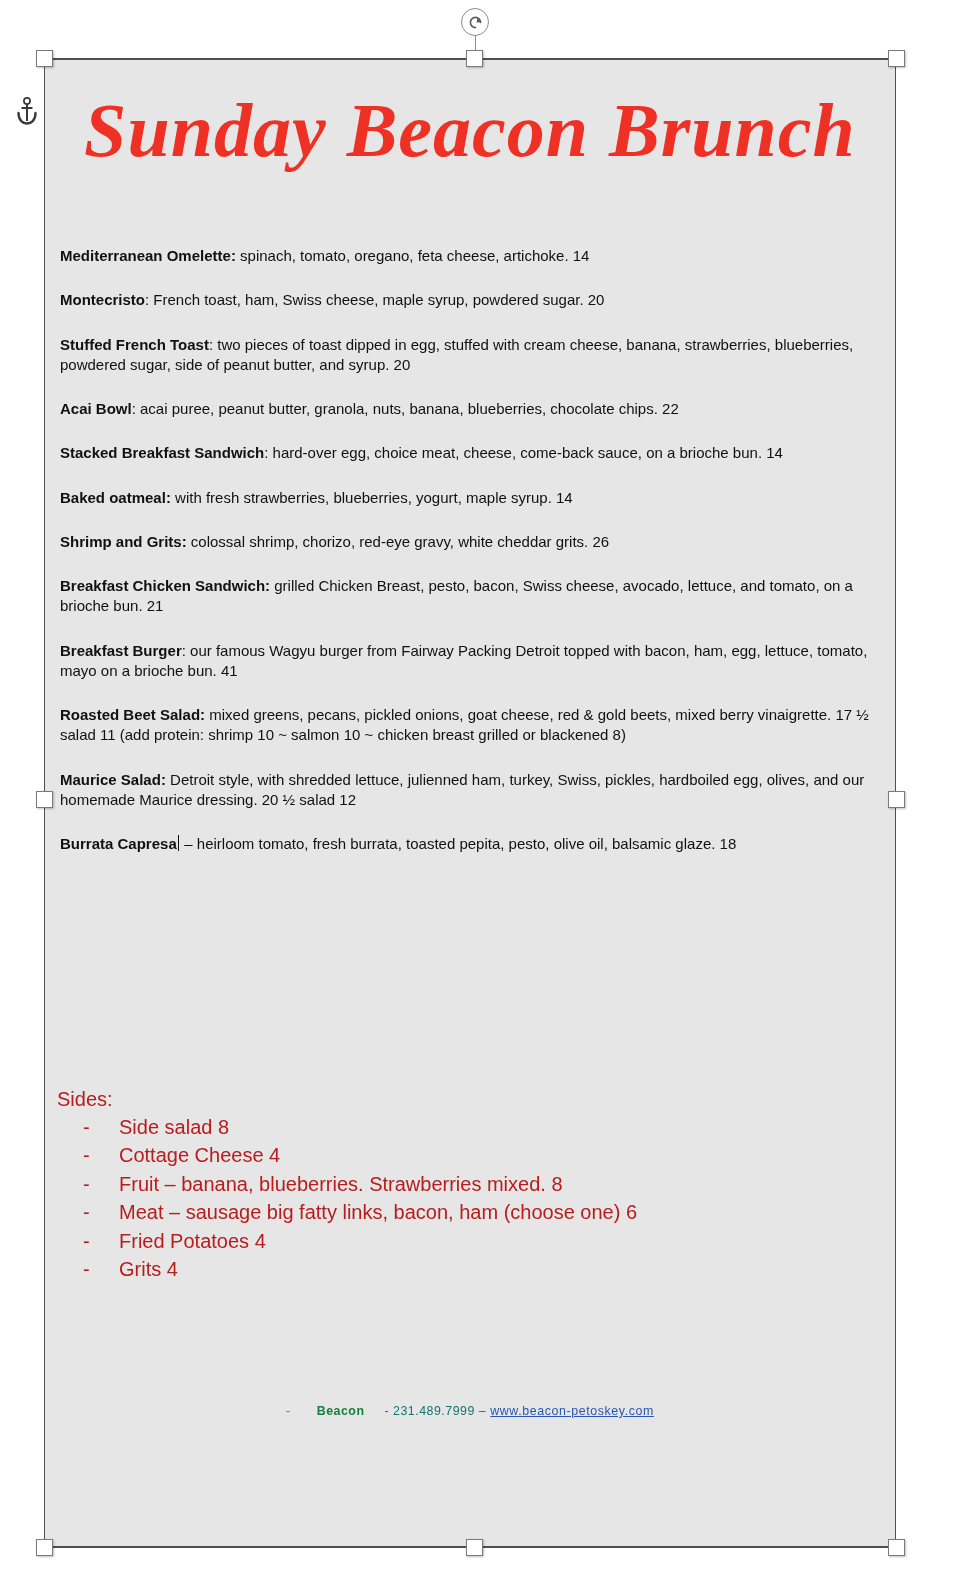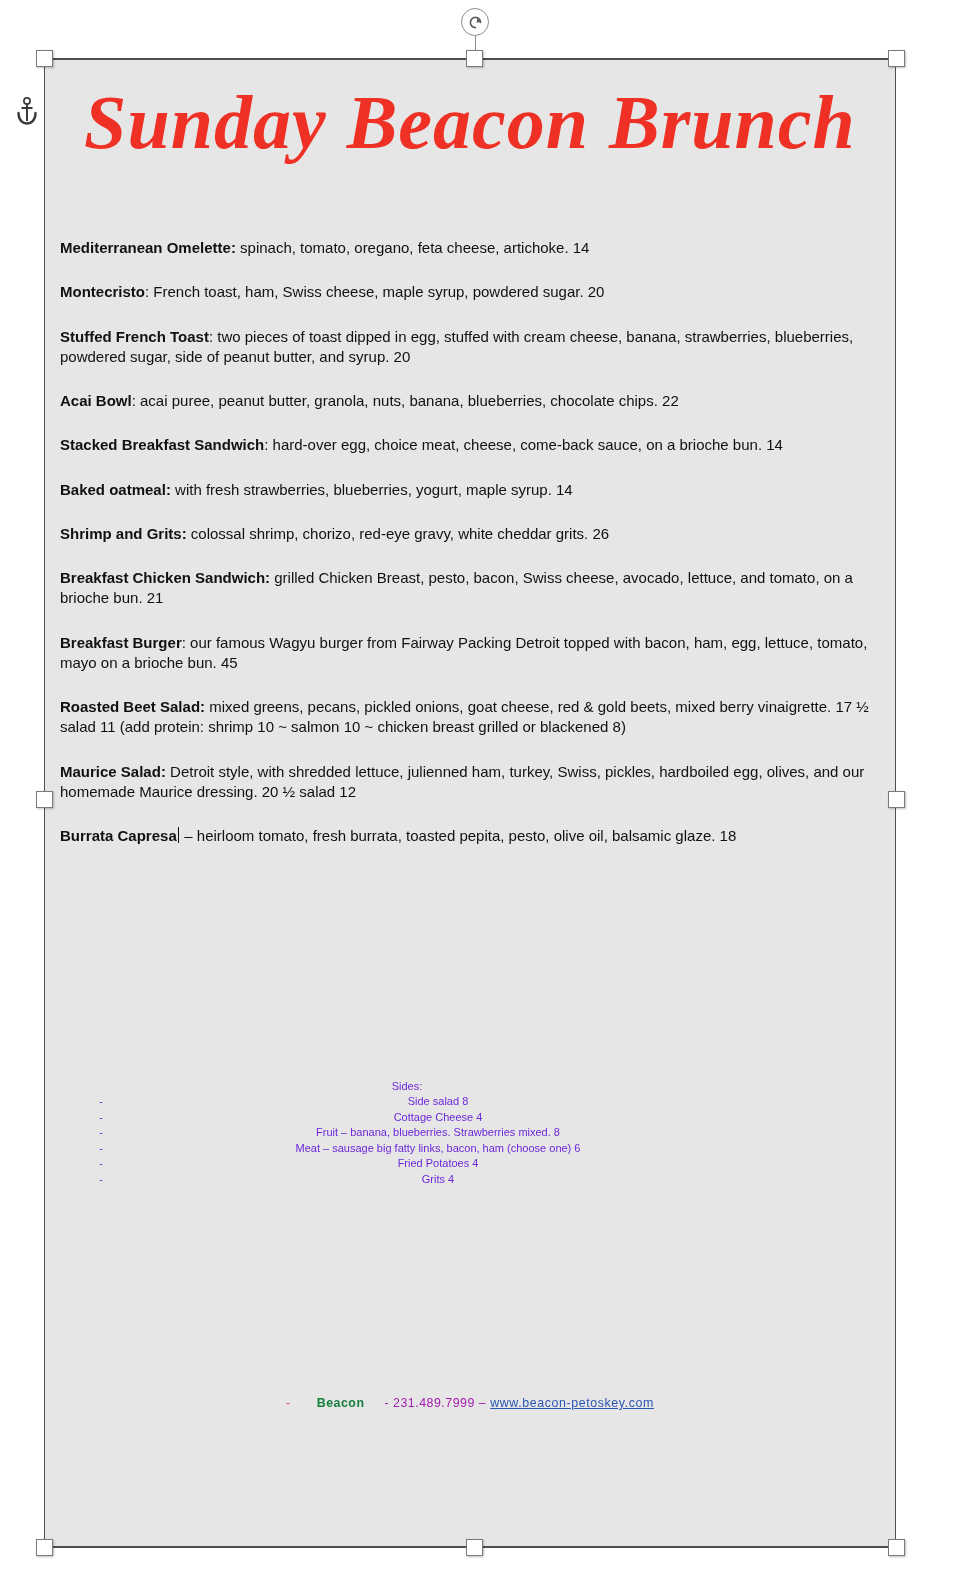--- a/index.html
+++ b/index.html
@@ -72,21 +72,21 @@
   .h-tr { left: 888px; top: 50px; }
   .h-ml { left: 36px;  top: 791px; }
   .h-mr { left: 888px; top: 791px; }
   .h-bl { left: 36px;  top: 1539px; }
   .h-bc { left: 466px; top: 1539px; }
   .h-br { left: 888px; top: 1539px; }
 
   
   #content {
     position: absolute;
-    left: 0; top: 0;
+    left: 0; top: 8px;
     width: 100%; height: 100%;
     padding: 4px;
     text-decoration: underline;
   }
 
   
   #title {
     position: absolute;
     left: 0; top: 24px;
     width: 100%;
@@ -115,23 +115,22 @@
     font-family: "Liberation Sans", sans-serif;
   }
   .item .nm { font-weight: 700; }
   .item .ds { font-weight: 400; }
 
   
   #sides {
     position: absolute;
     left: 12px; top: 1020px;
     width: 700px;
-    font-size: 11px;
-    color: #6d28d9;
-    text-align: center;
+    font-size: 20px;
+    color: #b91c1c;
   }
   #sides-heading { margin-bottom: 2px; }
   .side-row {
     display: flex;
     line-height: 1.42;
   }
   .side-dash { width: 36px; margin-left: 26px; }
   .side-text { flex: 1; }
 
   
@@ -158,21 +157,21 @@
     display: flex;
     justify-content: center;
     align-items: baseline;
     font-size: 12.4px;
     letter-spacing: 0.5px;
     color: #1a1a1a;
     font-family: "Liberation Sans", sans-serif;
   }
   #contact .c-dash { color: #d24a3c; margin-right: 26px; }
   #contact .c-brand { color: #15803d; font-weight: 700; margin-right: 20px; }
-  #contact .c-phone { color: #a21caf; margin-right: 4px; }
+  #contact .c-phone { color: #0f766e; margin-right: 4px; }
   #contact .c-url {
     color: #2a55b5;
     text-decoration: underline;
     letter-spacing: 0.6px;
   }
 
   
   .caret {
     display: inline-block;
     width: 1.4px;
@@ -237,21 +236,21 @@
 
         <p class="item">
           <span class="nm">Shrimp and Grits:</span><span class="ds">  colossal shrimp, chorizo, red-eye gravy, white cheddar grits.  26</span>
         </p>
 
         <p class="item">
           <span class="nm">Breakfast Chicken Sandwich:</span><span class="ds">  grilled Chicken Breast, pesto, bacon, Swiss cheese, avocado, lettuce, and tomato, on a brioche bun.   21</span>
         </p>
 
         <p class="item">
-          <span class="nm">Breakfast Burger</span><span class="ds">:    our famous Wagyu burger from Fairway Packing Detroit topped with bacon, ham, egg, lettuce, tomato, mayo on a brioche bun. 45</span>
+          <span class="nm">Breakfast Burger</span><span class="ds">:    our famous Wagyu burger from Fairway Packing Detroit topped with bacon, ham, egg, lettuce, tomato, mayo on a brioche bun. 41</span>
         </p>
 
 
         <p class="item">
           <span class="nm">Roasted Beet Salad:</span><span class="ds">    mixed greens, pecans, pickled onions, goat cheese, red &amp; gold beets, mixed berry vinaigrette.  17    ½ salad  11 (add protein: shrimp 10 ~ salmon 10 ~ chicken breast grilled or blackened 8)</span>
         </p>
 
         <p class="item">
           <span class="nm">Maurice Salad:</span><span class="ds">   Detroit style, with shredded lettuce, julienned ham, turkey, Swiss, pickles, hardboiled egg, olives, and our homemade Maurice dressing.   20   ½ salad 12</span>
         </p>

